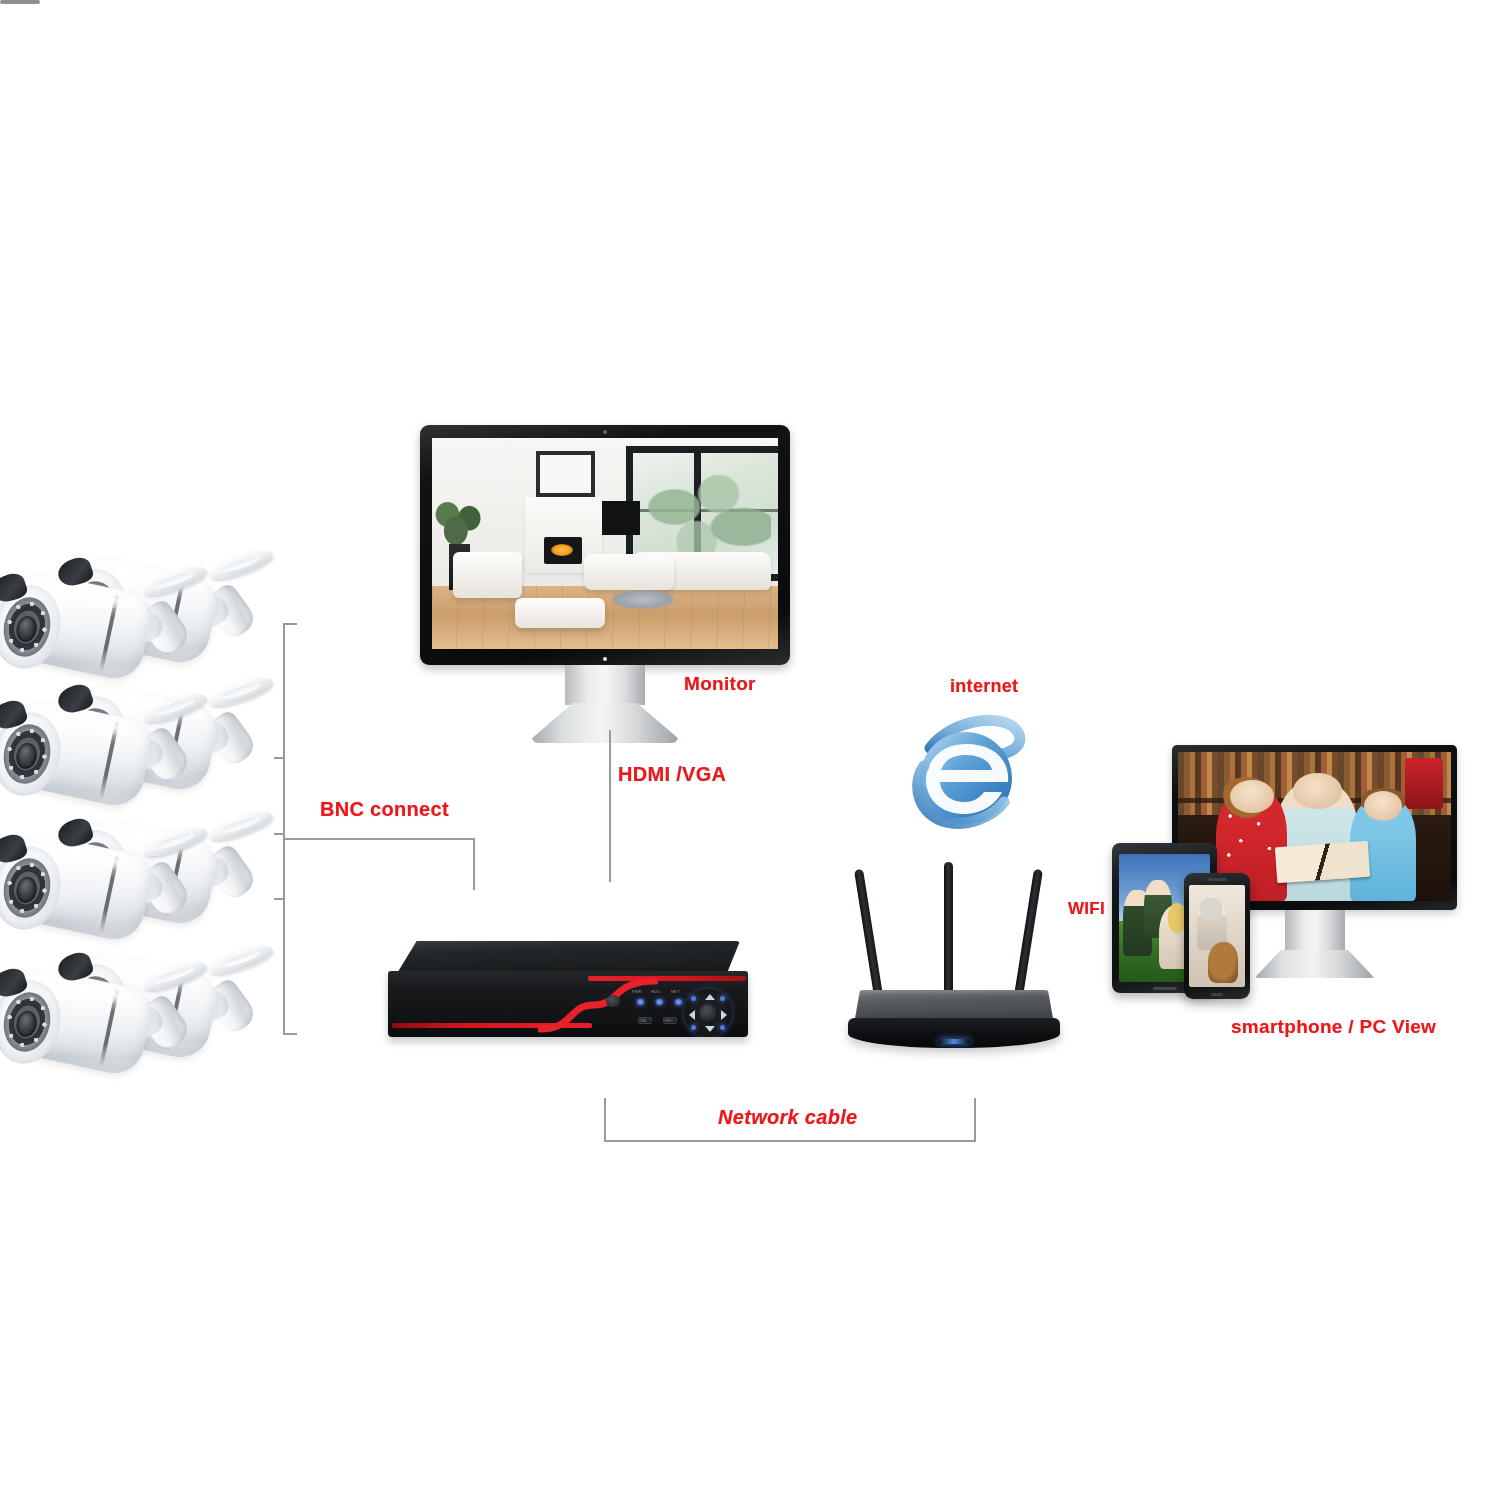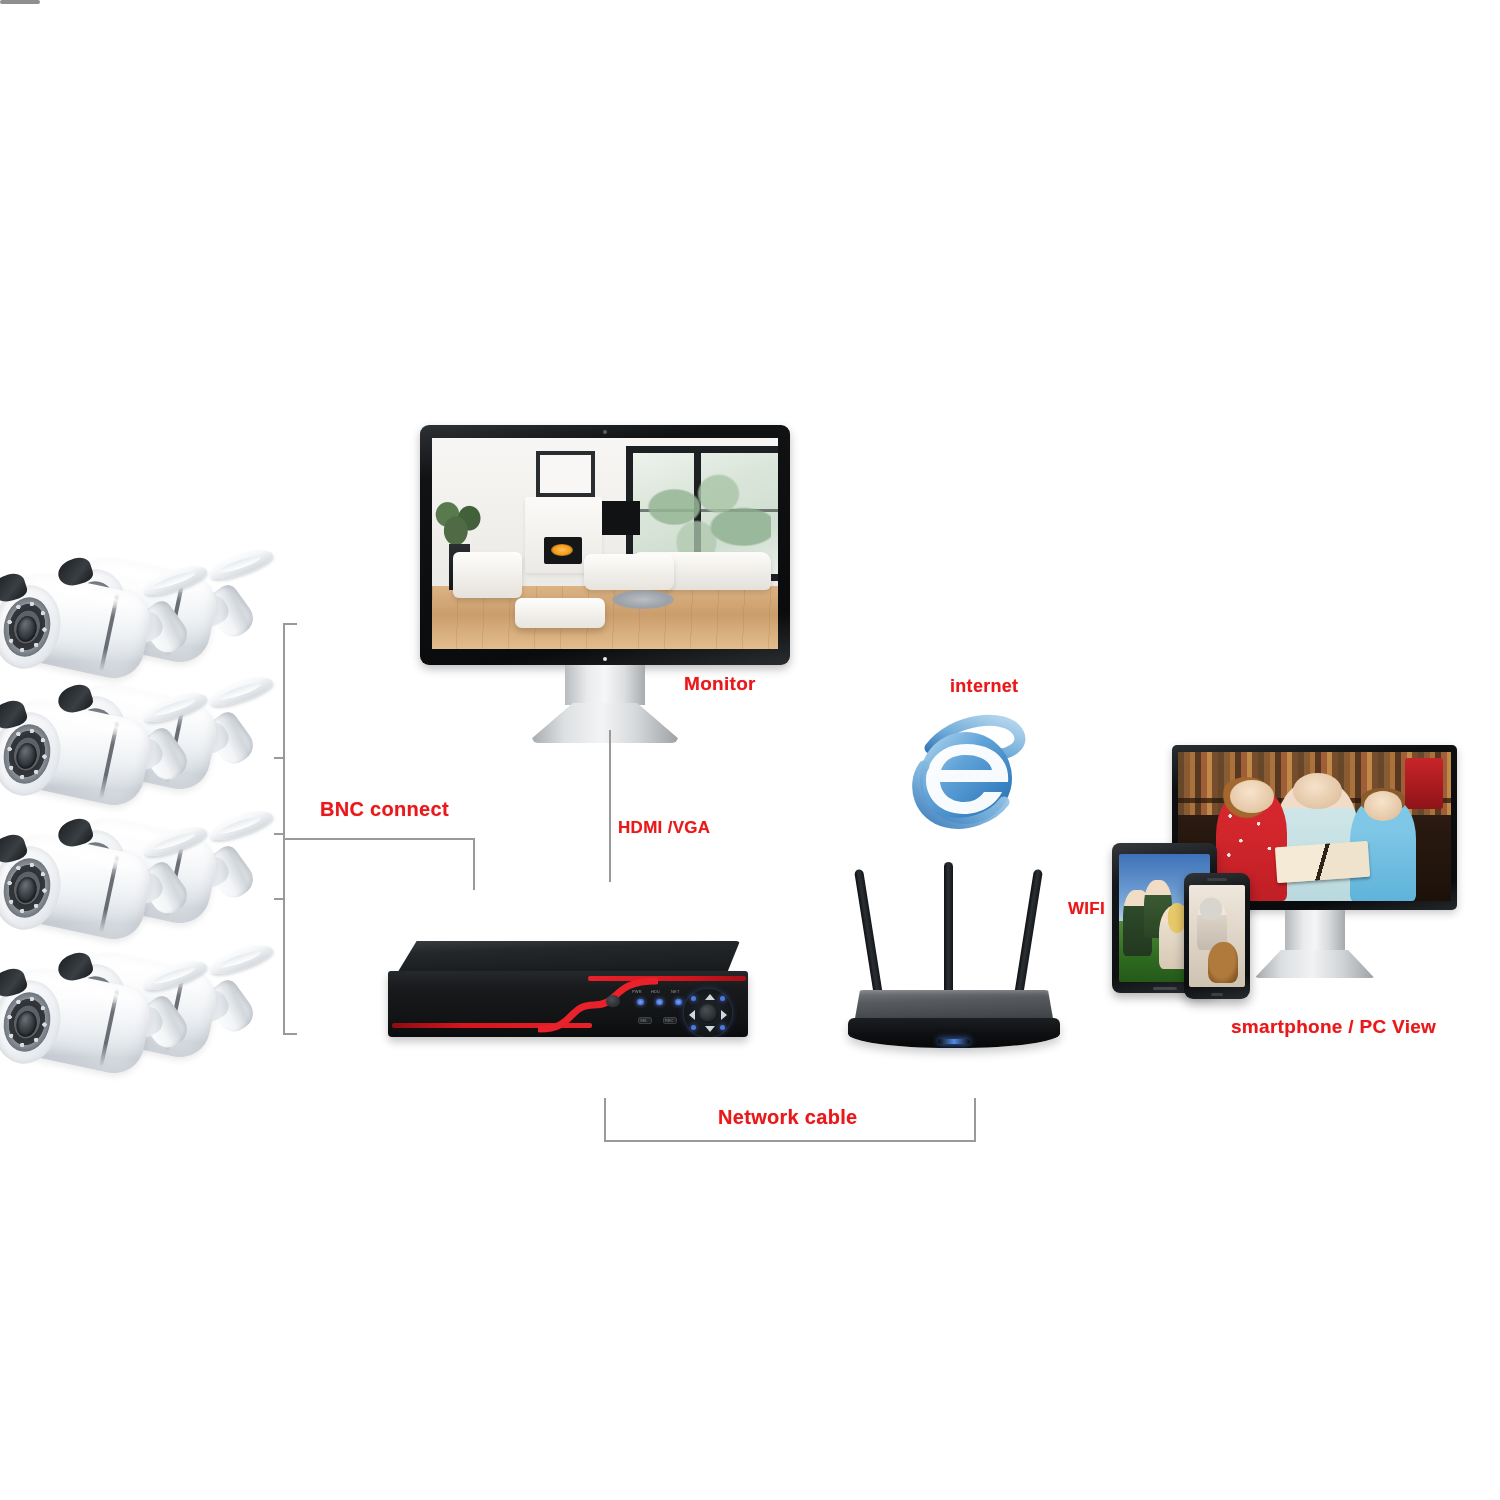--- a/index.html
+++ b/index.html
@@ -20,24 +20,24 @@
   .label {
     position: absolute;
     color: #e8191b;
     font-weight: bold;
     white-space: nowrap;
     letter-spacing: .3px;
     text-shadow: 0 0 1px rgba(232,25,27,.45);
   }
   #lbl-monitor  { left: 684px; top: 673px;  font-size: 19px; }
   #lbl-bnc      { left: 320px; top: 798px;  font-size: 20px; }
-  #lbl-hdmi     { left: 618px; top: 818px;  font-size: 17px; }
+  #lbl-hdmi     { left: 618px; top: 763px;  font-size: 20px; }
   #lbl-internet { left: 925px; top: 676px;  font-size: 18px; margin-left: 25px; }
   #lbl-wifi     { left: 1068px; top: 899px; font-size: 17px; }
-  #lbl-netcable { left: 718px; top: 1106px; font-size: 20px; }
+  #lbl-netcable { left: 718px; top: 1106px; font-size: 20px; font-style: italic; }
   #lbl-devices  { left: 1231px; top: 1016px; font-size: 19px; }
 
   
   .ln { position: absolute; background: #9a9a9a; }
   .ln-v { width: 2px; }
   .ln-h { height: 2px; }
 
   
   #bnc-trunk      { left: 283px; top: 623px;  width: 2px; height: 412px; }
   #bnc-cap-top    { left: 283px; top: 623px;  width: 14px; height: 2px; }

